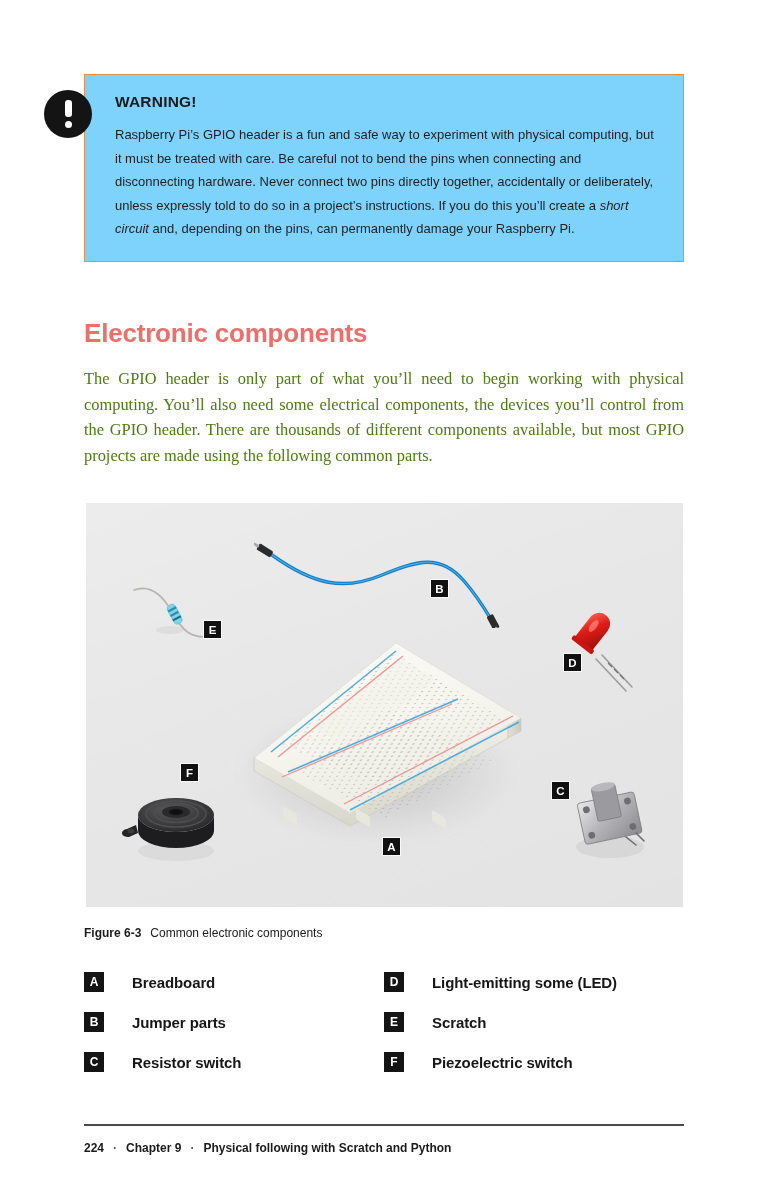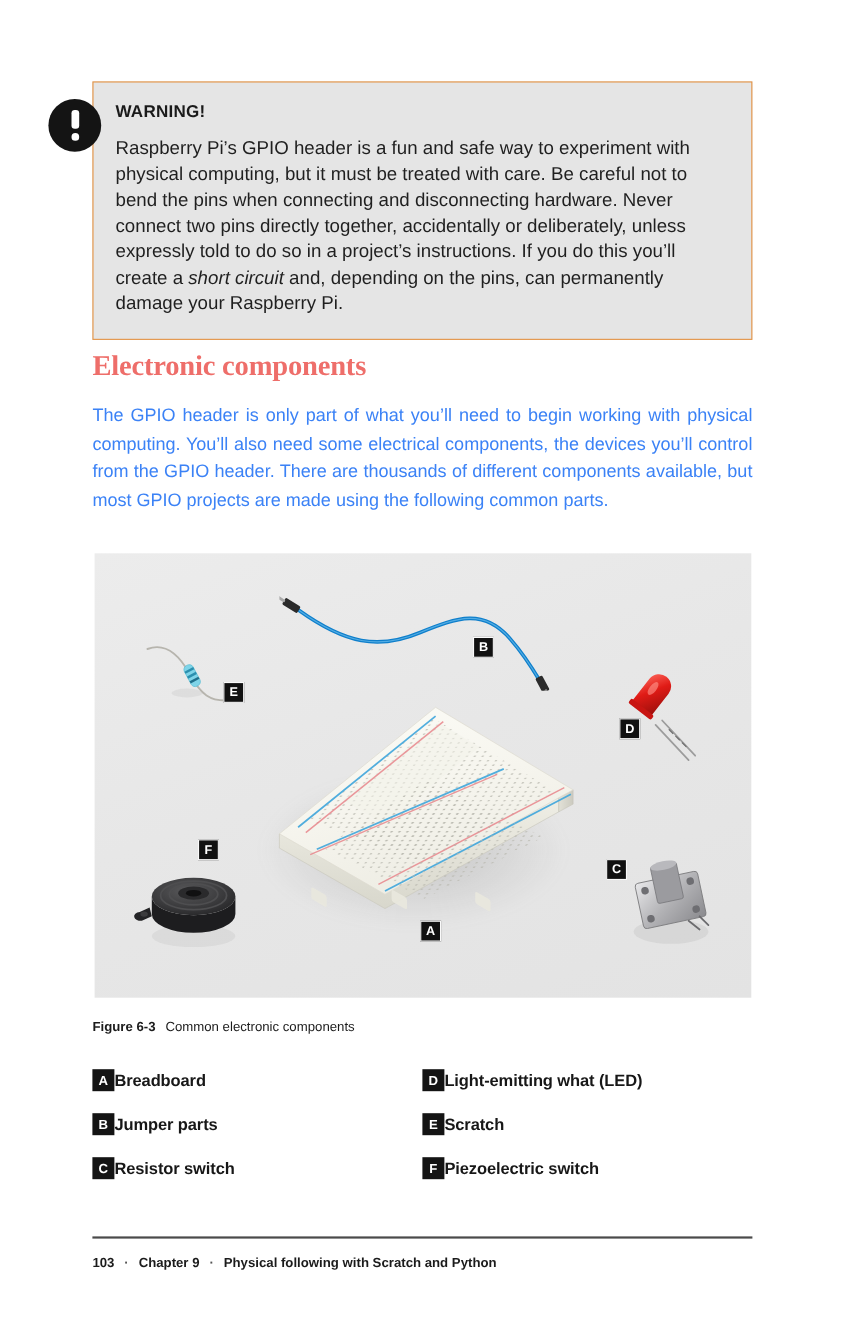--- a/index.html
+++ b/index.html
@@ -20,35 +20,35 @@
   }
 
   
   .warning-wrap {
     position: absolute;
     left: 84px;
     top: 74px;
     width: 600px;
   }
   .warning-box {
-    background: #e5e5e5;
+    background: #7dd3fc;
     border: 1.5px solid #E49242;
-    padding: 18px 22px 20px 20px;
+    padding: 18px 22px 20px 30px;
   }
   .warning-title {
     font-family: "Liberation Sans", sans-serif;
     font-weight: bold;
     font-size: 15.5px;
     letter-spacing: .2px;
     color: #1a1a1a;
     margin-bottom: 12px;
   }
   .warning-body {
     font-family: "Liberation Sans", sans-serif;
-    font-size: 17px;
+    font-size: 13px;
     line-height: 23.5px;
     color: #1f1f1f;
     text-align: left;
   }
   .warning-body i { font-style: italic; }
 
   .warning-icon {
     position: absolute;
     left: -40px;
     top: 16px;
@@ -80,37 +80,37 @@
     width: 7px; height: 7px;
     background: #fff;
     border-radius: 50%;
   }
 
   
   .section-heading {
     position: absolute;
     left: 84px;
     top: 318px;
-    font-family: Liberation Serif, serif;
+    font-family: Liberation Sans, sans-serif;
     font-weight: bold;
     font-size: 26px;
     color: #EE6E6A;
     letter-spacing: -.2px;
   }
 
   
   .body-para {
     position: absolute;
     left: 84px;
     top: 366px;
     width: 600px;
-    font-family: Liberation Sans, sans-serif;
+    font-family: Liberation Serif, serif;
     font-size: 16.4px;
     line-height: 25.5px;
-    color: #3b82f6;
+    color: #4d7c0f;
     text-align: justify;
     text-justify: inter-word;
   }
 
   
   .figure-photo {
     position: absolute;
     left: 86px;
     top: 503px;
     width: 597px;
@@ -194,21 +194,21 @@
     background: #141414;
     color: #fff;
     font-family: "Liberation Sans", sans-serif;
     font-weight: bold;
     font-size: 12px;
     line-height: 20px;
     text-align: center;
     flex: 0 0 auto;
   }
   .legend-label {
-    margin-left: 0;
+    margin-left: 28px;
     font-family: "Liberation Sans", sans-serif;
     font-weight: bold;
     font-size: 15px;
     color: #171717;
     letter-spacing: -.1px;
   }
 
   
   .footer-rule {
     position: absolute;
@@ -414,21 +414,21 @@
 
   <div class="legend">
 
     <div class="legend-row">
       <div class="legend-col">
         <span class="legend-badge">A</span>
         <span class="legend-label">Breadboard</span>
       </div>
       <div class="legend-col">
         <span class="legend-badge">D</span>
-        <span class="legend-label">Light-emitting what (LED)</span>
+        <span class="legend-label">Light-emitting some (LED)</span>
       </div>
     </div>
 
     <div class="legend-row">
       <div class="legend-col">
         <span class="legend-badge">B</span>
         <span class="legend-label">Jumper parts</span>
       </div>
       <div class="legend-col">
         <span class="legend-badge">E</span>
@@ -444,20 +444,20 @@
       <div class="legend-col">
         <span class="legend-badge">F</span>
         <span class="legend-label">Piezoelectric switch</span>
       </div>
     </div>
 
   </div>
 
   <div class="footer-rule"></div>
   <div class="footer-line">
-    <span>103</span>
+    <span>224</span>
     <span class="sep">·</span>
     <span>Chapter 9</span>
     <span class="sep">·</span>
     <span>Physical following with Scratch and Python</span>
   </div>
 
 </div>
 
 </body></html>

